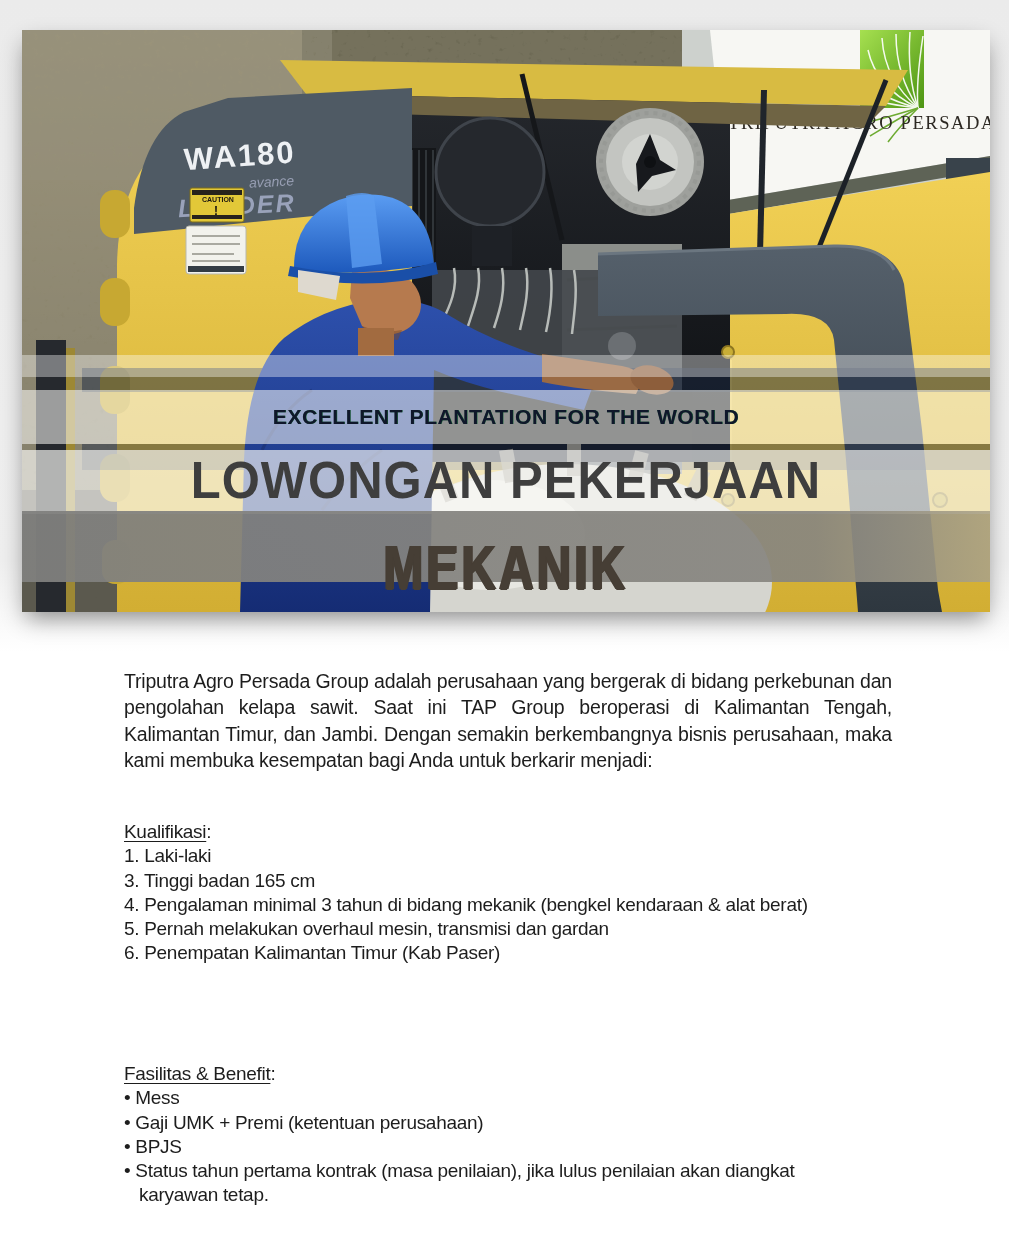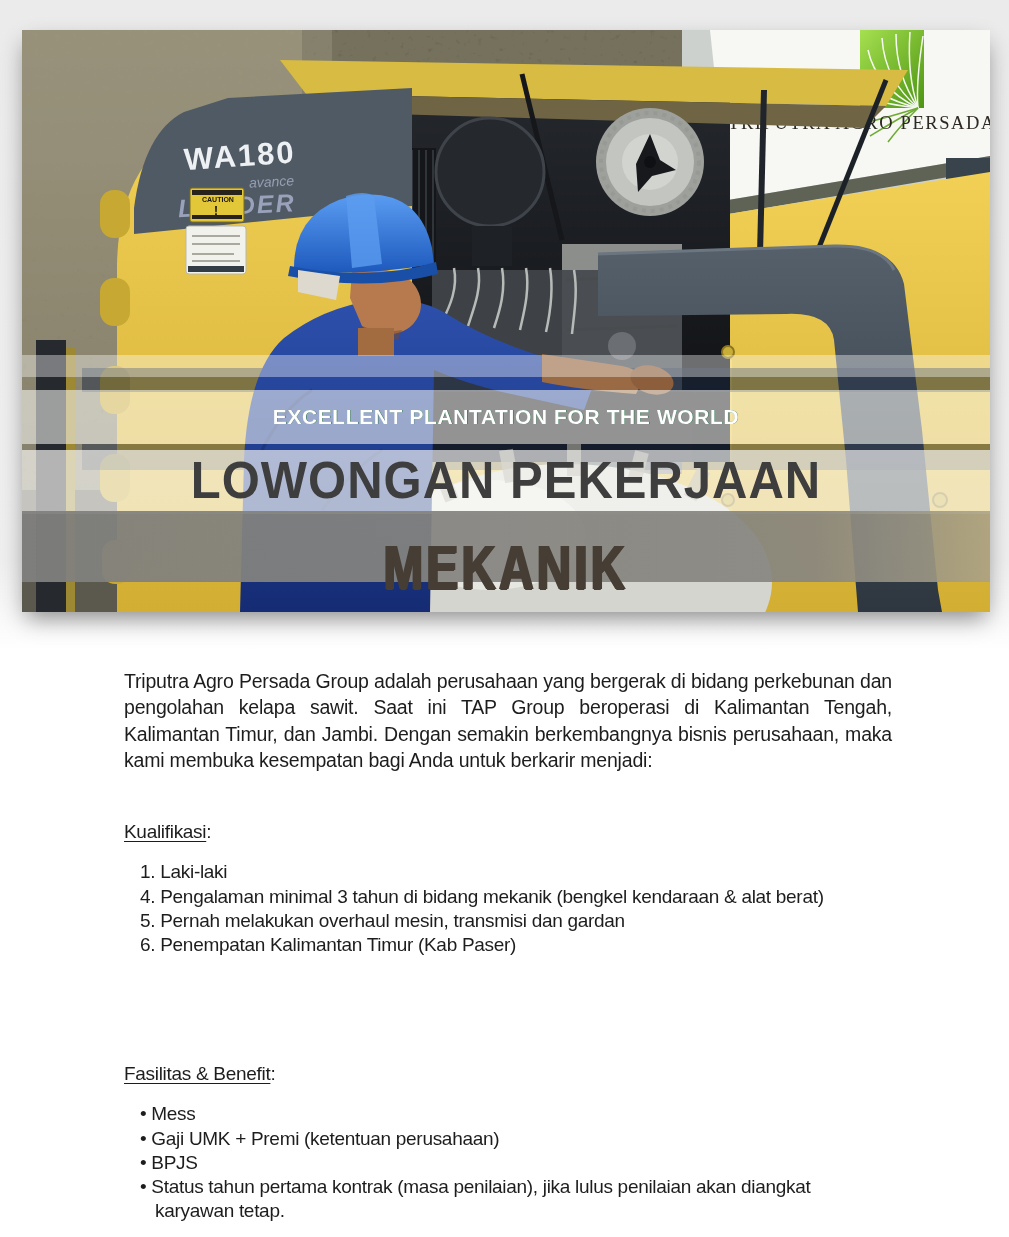--- a/index.html
+++ b/index.html
@@ -9,39 +9,39 @@
   }
   .backdrop{position:absolute;left:0;top:0;width:1009px;height:652px;
     background:linear-gradient(180deg,#ebebeb 0%,#efefef 86%,#ffffff 100%);}
   .photo{position:absolute;left:22px;top:30px;width:968px;height:582px;overflow:hidden;
     background:#777;box-shadow:0 10px 22px -4px rgba(0,0,0,0.45);}
   .photo svg{position:absolute;left:0;top:0;display:block;}
   .band{position:absolute;left:0;right:0;}
   .band-stripe{top:325px;height:22px;background:rgba(255,255,255,0.38);}
   .band-tagline{top:360px;height:54px;background:rgba(253,253,250,0.55);}
   .tagline-text{display:block;text-align:center;line-height:50px;padding-top:2px;
-    font-size:21px;font-weight:bold;letter-spacing:0.6px;color:#ffffff;
+    font-size:21px;font-weight:bold;letter-spacing:0.6px;color:#0f172a;
     text-shadow:0.4px 0 0 #1e6a3e;}
   .band-title{top:420px;height:64px;background:rgba(252,252,249,0.66);}
   .title-text{display:block;text-align:center;line-height:61px;
     font-size:49px;font-weight:bold;letter-spacing:1px;color:#3e3e3e;transform:scaleY(1.04);}
   .band-position{top:481px;height:71px;
     background:linear-gradient(90deg,rgba(128,128,126,0.94) 0%,rgba(136,134,128,0.92) 82%,rgba(170,162,136,0.88) 100%);}
   .position-text{display:block;text-align:center;line-height:101px;
     font-size:58px;font-weight:bold;letter-spacing:4px;color:#463e35;
     transform:translateY(5px) scale(0.82,1.1);
     text-shadow:1.6px 0 0 #463e35,-1.6px 0 0 #463e35,0 0.8px 0 #463e35;}
   .intro{position:absolute;left:124px;top:648px;width:768px;
     font-size:19.5px;line-height:26.6px;letter-spacing:-0.2px;text-align:justify;}
   .section{position:absolute;left:124px;width:724px;
     font-size:19px;line-height:24.3px;letter-spacing:-0.3px;}
   .section-quals{top:820px;}
   .section-bens{top:1062px;}
   .sec-head{text-decoration:underline;text-underline-offset:3px;text-decoration-thickness:1.4px;text-align:right;}
-  .plain-list{margin:16px;padding:0;list-style:none;}
+  .plain-list{margin:0;padding:0;list-style:none;}
   .plain-list li{padding-left:15px;text-indent:-15px;}
 </style>
 </head>
 <body>
 
 <div class="backdrop"></div>
 
 <div class="photo">
   <svg width="968" height="582" viewBox="0 0 968 582" preserveAspectRatio="none">
     <defs>
@@ -237,20 +237,21 @@
     <span class="position-text">MEKANIK</span>
   </div>
 </div>
 
 <p class="intro">Triputra Agro Persada Group adalah perusahaan yang bergerak di bidang perkebunan dan pengolahan kelapa sawit. Saat ini TAP Group beroperasi di Kalimantan Tengah, Kalimantan Timur, dan Jambi. Dengan semakin berkembangnya bisnis perusahaan, maka kami membuka kesempatan bagi Anda untuk berkarir menjadi:</p>
 
 <div class="section section-quals">
   <div><span class="sec-head">Kualifikasi</span><span>:</span></div>
   <ul class="plain-list">
     <li>1. Laki-laki</li>
+    <li>3. Tinggi badan 165 cm</li>
     <li>4. Pengalaman minimal 3 tahun di bidang mekanik (bengkel kendaraan &amp; alat berat)</li>
     <li>5. Pernah melakukan overhaul mesin, transmisi dan gardan</li>
     <li>6. Penempatan Kalimantan Timur (Kab Paser)</li>
   </ul>
 </div>
 
 <div class="section section-bens">
   <div><span class="sec-head">Fasilitas &amp; Benefit</span><span>:</span></div>
   <ul class="plain-list">
     <li>• Mess</li>

